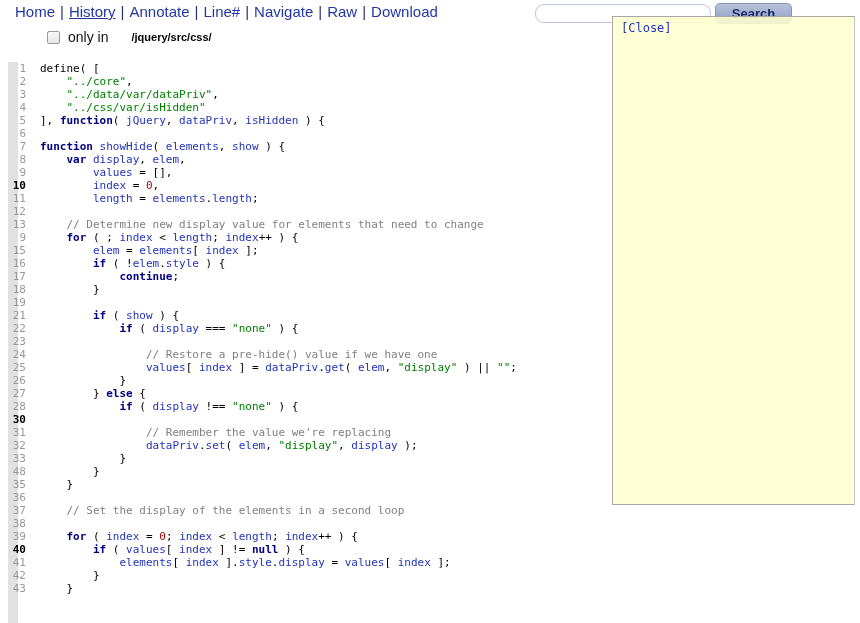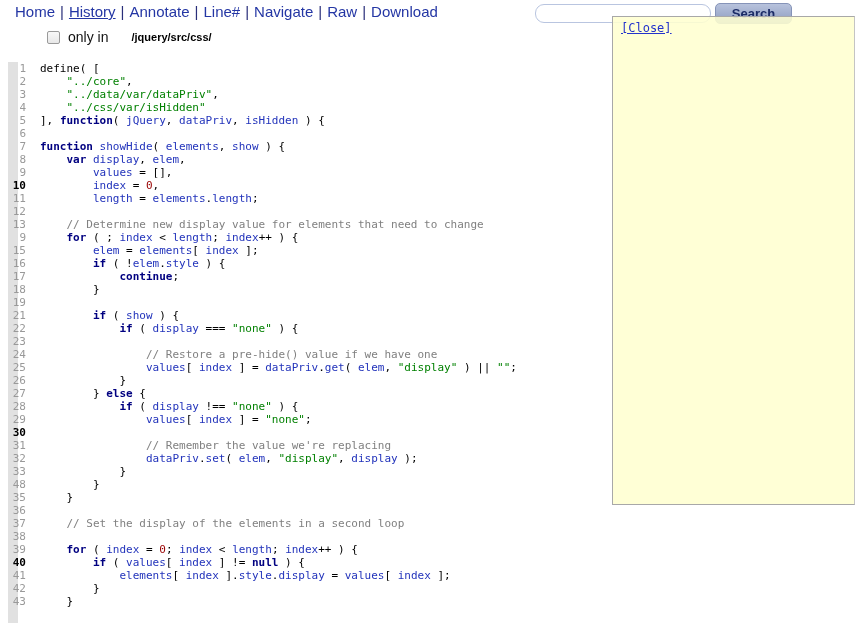--- a/index.html
+++ b/index.html
@@ -44,21 +44,21 @@
   .tok-i { color:#2233bb; cursor:pointer; }
   .tok-s { color:#008000; }
   .tok-c { color:#808080; }
   .tok-n { color:#990000; }
 
   
   .popup { position:absolute; left:612px; top:16px; width:243px; height:489px;
            background:rgba(255,255,208,0.87); border:1px solid #a8a8a8;
            border-right-color:#c4c4c4; z-index:5; }
   .close-link { display:inline-block; margin:4px 0 0 8px; color:#2333cc;
-                font-size:12px; font-family:"DejaVu Sans Mono", monospace; cursor:pointer;text-decoration:underline; }
+                font-size:12px; font-family:"DejaVu Sans Mono", monospace; cursor:pointer; }
 </style>
 </head>
 <body>
 
 <div class="nav-bar" id="nav-bar"><span class="nav-link">Home</span><span class="nav-sep u">|</span><span class="nav-link u">History</span><span class="nav-sep">|</span><span class="nav-link">Annotate</span><span class="nav-sep">|</span><span class="nav-link">Line#</span><span class="nav-sep">|</span><span class="nav-link">Navigate</span><span class="nav-sep">|</span><span class="nav-link">Raw</span><span class="nav-sep">|</span><span class="nav-link">Download</span></div>
 
 <input class="search-input" type="text" placeholder="" style="">
 <button class="search-btn">Search</button>
 
 <div class="filter-row">
@@ -171,24 +171,20 @@
     </div>
     <div class="code-line">
       <span class="ln">27</span>
       <span class="src"><span class="tok-p">        } </span><span class="tok-k">else</span><span class="tok-p"> {</span></span>
     </div>
     <div class="code-line">
       <span class="ln">28</span>
       <span class="src"><span class="tok-p">            </span><span class="tok-k">if</span><span class="tok-p"> ( </span><span class="tok-i">display</span><span class="tok-p"> !== </span><span class="tok-s">"none"</span><span class="tok-p"> ) {</span></span>
     </div>
     <div class="code-line">
-      <span class="ln">29</span>
-      <span class="src"><span class="tok-p">                </span><span class="tok-i">values</span><span class="tok-p">[ </span><span class="tok-i">index</span><span class="tok-p"> ] = </span><span class="tok-s">"none"</span><span class="tok-p">;</span></span>
-    </div>
-    <div class="code-line">
       <span class="ln bold10">30</span>
       <span class="src"></span>
     </div>
     <div class="code-line">
       <span class="ln">31</span>
       <span class="src"><span class="tok-p">                </span><span class="tok-c">// Remember the value we're replacing</span></span>
     </div>
     <div class="code-line">
       <span class="ln">32</span>
       <span class="src"><span class="tok-p">                </span><span class="tok-i">dataPriv</span><span class="tok-p">.</span><span class="tok-i">set</span><span class="tok-p">( </span><span class="tok-i">elem</span><span class="tok-p">, </span><span class="tok-s">"display"</span><span class="tok-p">, </span><span class="tok-i">display</span><span class="tok-p"> );</span></span>

